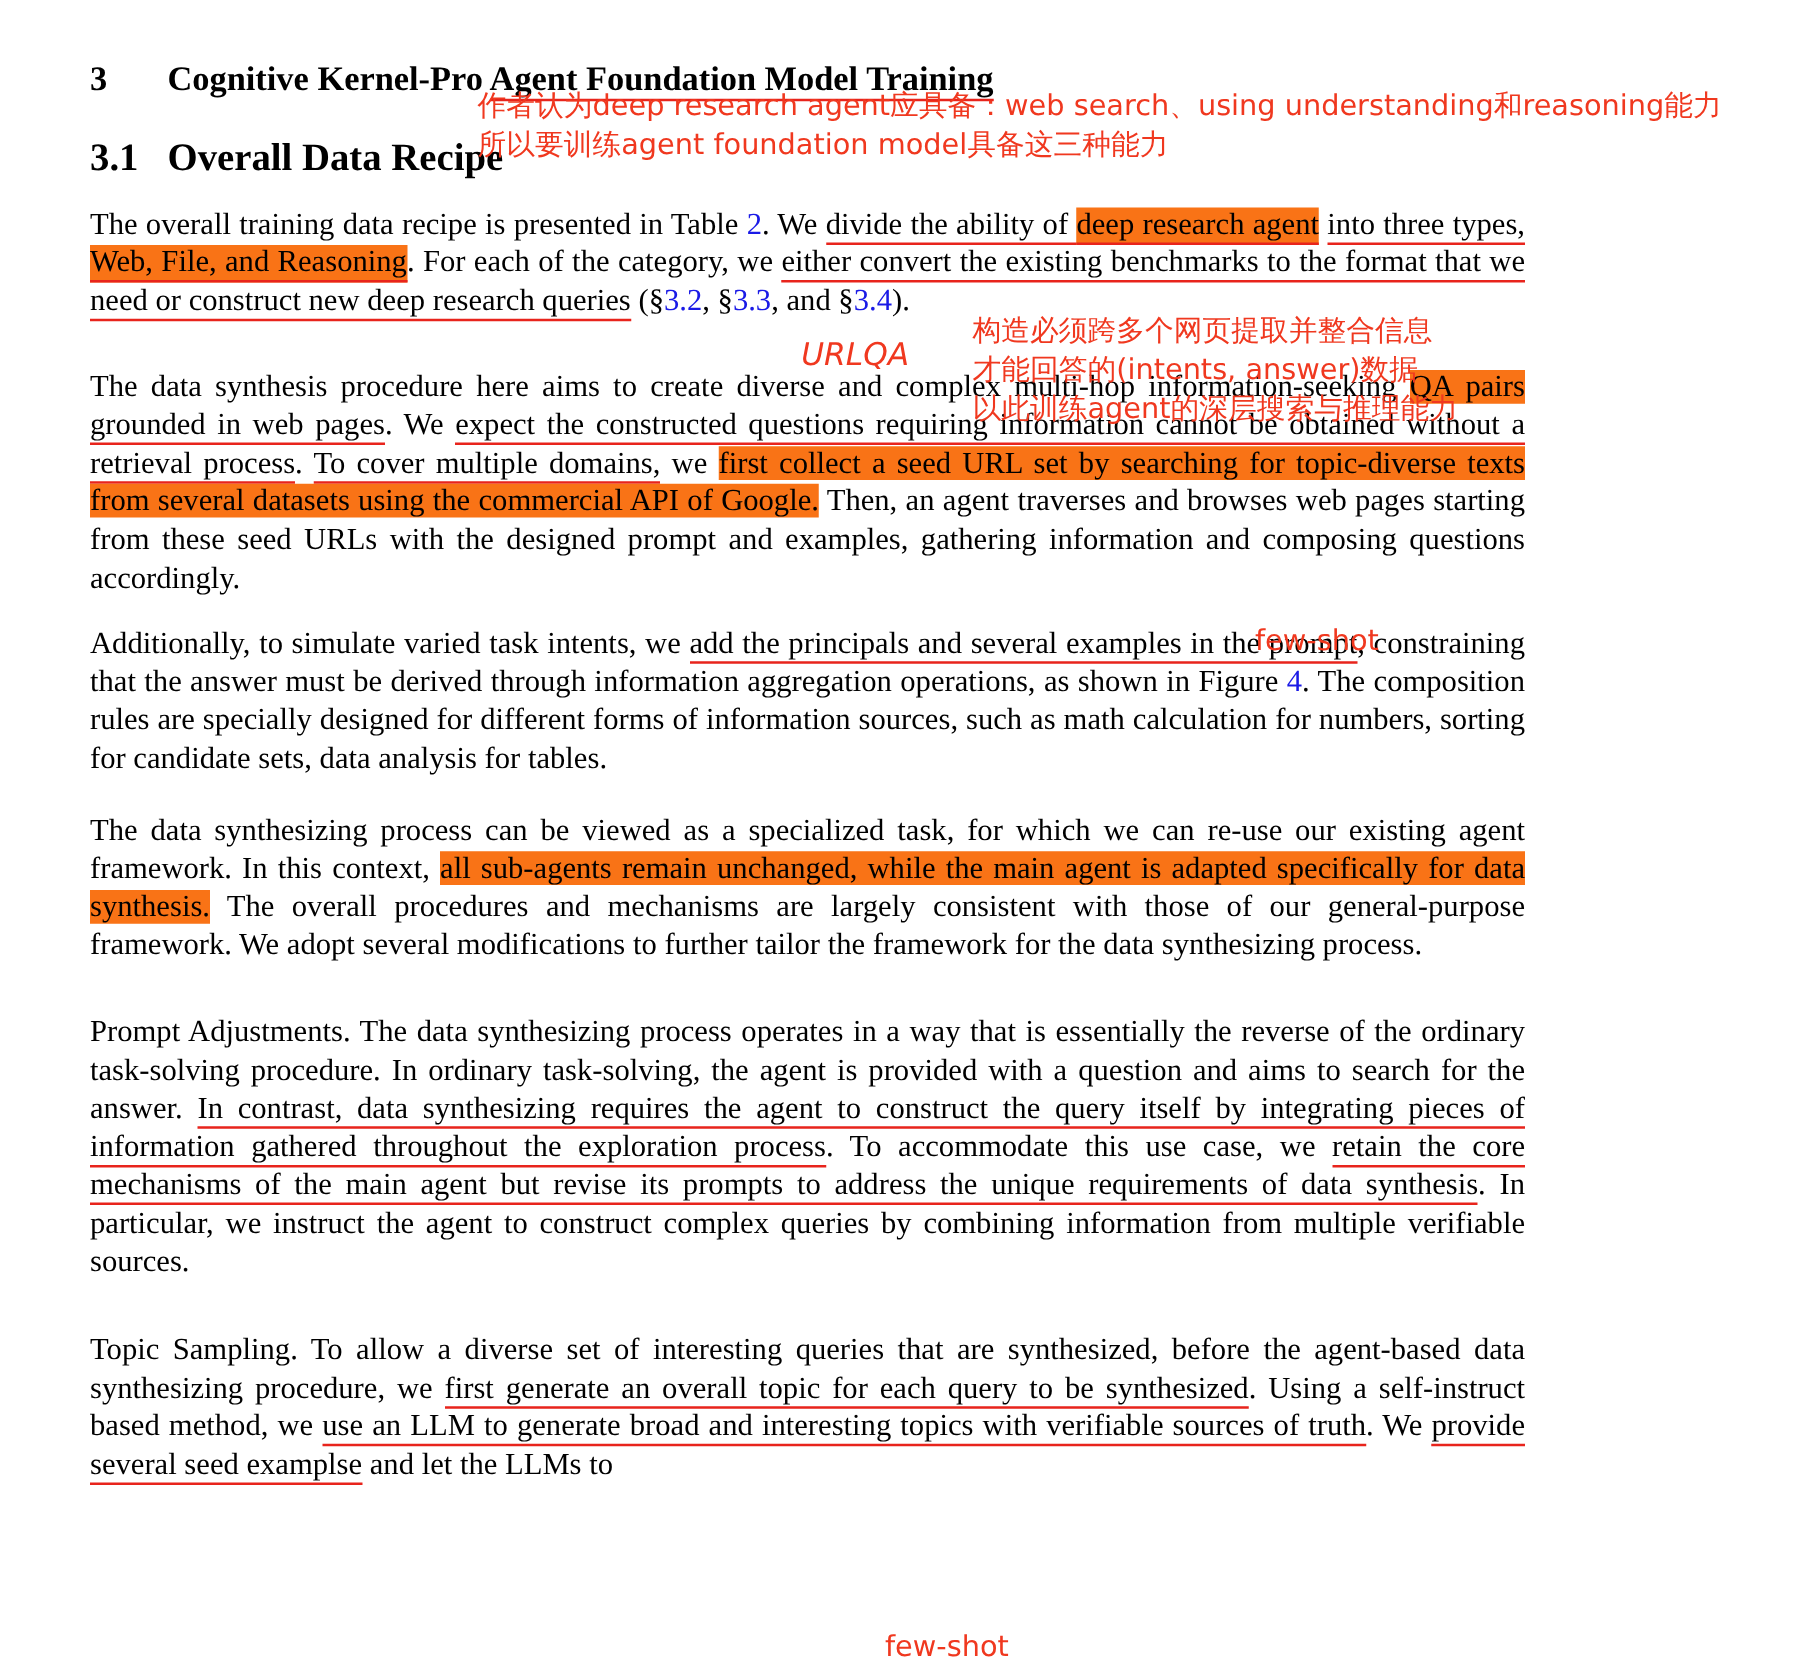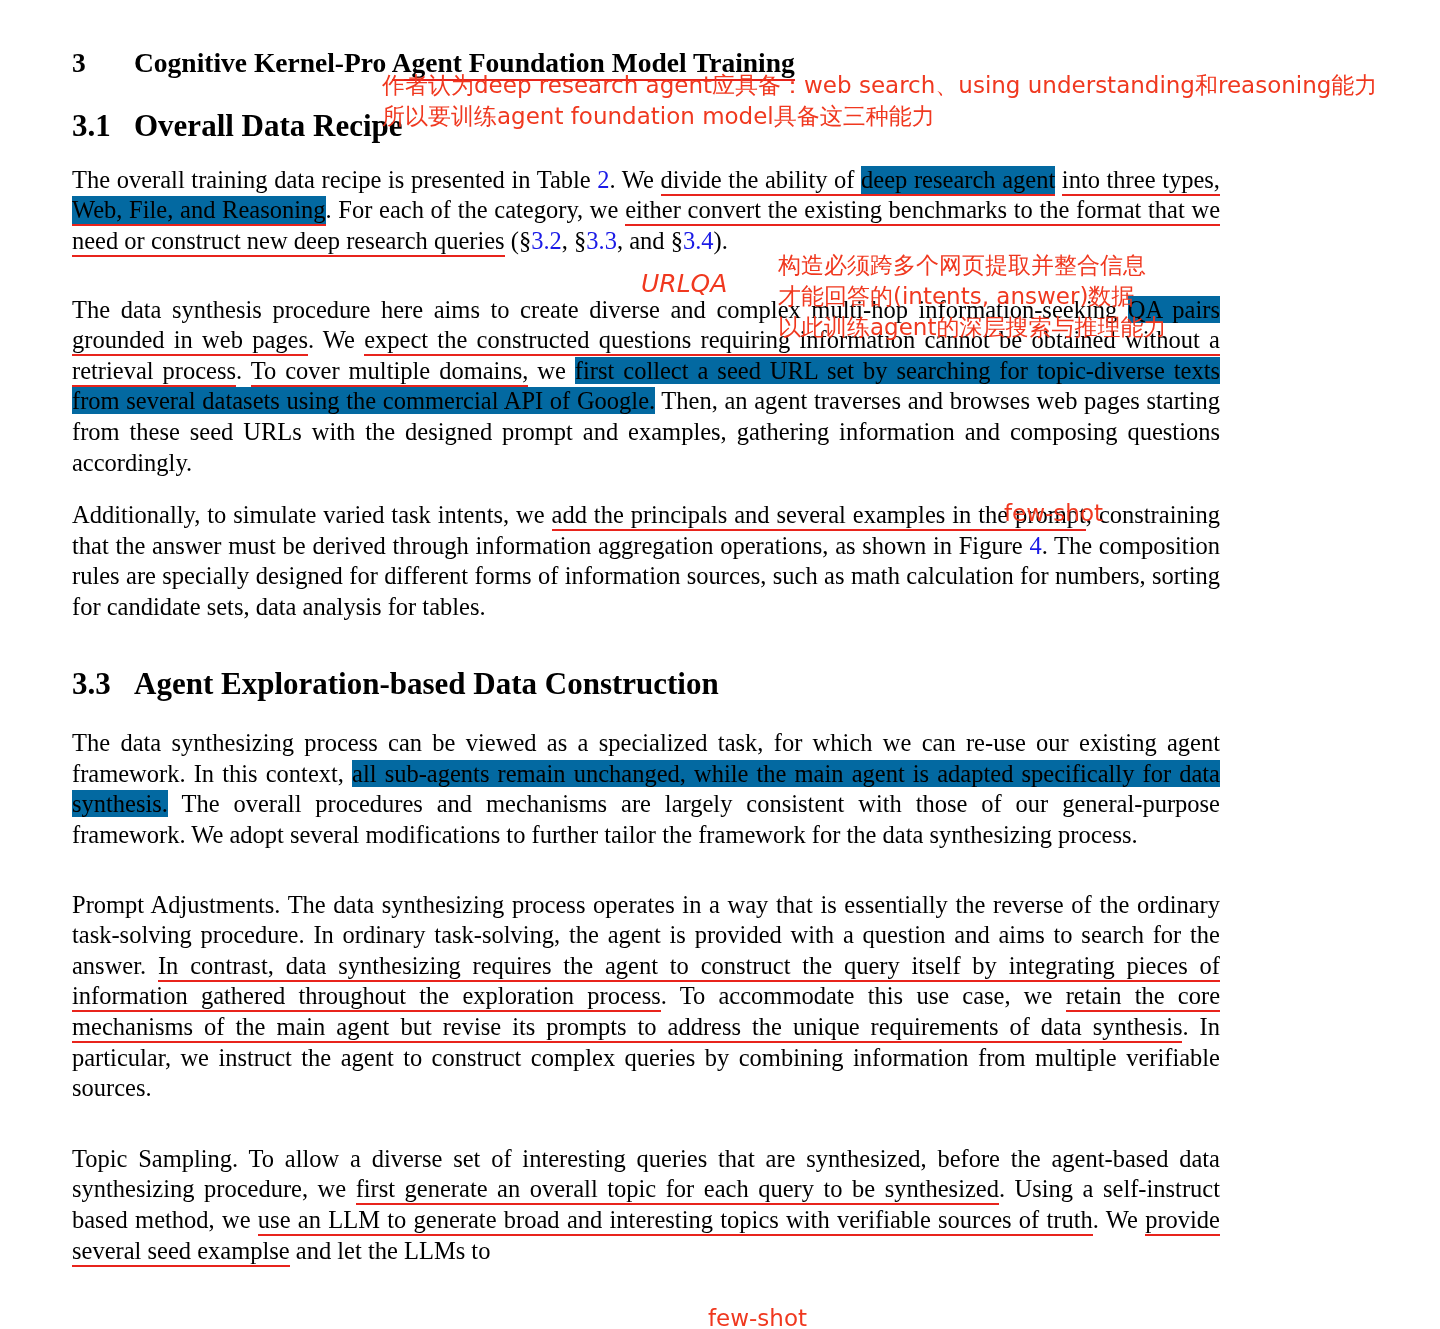--- a/index.html
+++ b/index.html
@@ -52,21 +52,21 @@
     margin: 0;
     text-align: justify;
     text-align-last: left;
     hyphens: none;
   }
 
   .runin { font-weight: normal; }
 
   
   .hl {
-    background: #0369a1;
+    background: #f97316;
     box-decoration-break: clone;
     -webkit-box-decoration-break: clone;
   }
   .ul {
     border-bottom: 2.4px solid #e8241c;
     padding-bottom: 1px;
     box-decoration-break: clone;
     -webkit-box-decoration-break: clone;
   }
   .lnk { color: #1a1ae6; }
@@ -96,21 +96,20 @@
 
   <h2 class="h-sub" style="padding-top:30px;"><span class="num">3.1</span><span>Overall Data Recipe</span></h2>
 
   <p class="body" style="margin-top:21px;"><span>The overall training data recipe is presented in Table </span><span class="lnk">2</span><span>. We </span><span class="ul">divide the ability of </span><span class="hl ul">deep research agent</span> <span class="ul">into three types, </span><span class="hl ul">Web, File, and Reasoning</span><span>. For each of the category, we </span><span class="ul">either convert the existing benchmarks to the format that we need or construct new deep research queries</span><span> (§</span><span class="lnk">3.2</span><span>, §</span><span class="lnk">3.3</span><span>, and §</span><span class="lnk">3.4</span><span>).</span></p>
 
 
   <p class="body" style="margin-top:38px;"><span>The data synthesis procedure here aims to create diverse and complex multi-hop information-seeking </span><span class="hl">QA pairs</span><span class="ul"> grounded in web pages</span><span>. We </span><span class="ul">expect the constructed questions requiring information cannot be obtained without a retrieval process</span><span>. </span><span class="ul">To cover multiple domains,</span><span> we </span><span class="hl">first collect a seed URL set by searching for topic-diverse texts from several datasets using the commercial API of Google.</span><span> Then, an agent traverses and browses web pages starting from these seed URLs with the designed prompt and examples, gathering information and composing questions accordingly.</span></p>
 
   <p class="body" style="margin-top:22px;"><span>Additionally, to simulate varied task intents, we </span><span class="ul">add the principals and several examples in the prompt</span><span>, constraining that the answer must be derived through information aggregation operations, as shown in Figure </span><span class="lnk">4</span><span>. The composition rules are specially designed for different forms of information sources, such as math calculation for numbers, sorting for candidate sets, data analysis for tables.</span></p>
 
-  <h2 class="h-sub" style="padding-top:43px;"><span class="num">3.3</span><span>Agent Exploration-based Data Construction</span></h2>
 
   <p class="body" style="margin-top:27px;"><span>The data synthesizing process can be viewed as a specialized task, for which we can re-use our existing agent framework. In this context, </span><span class="hl">all sub-agents remain unchanged, while the main agent is adapted specifically for data synthesis.</span><span>  The overall procedures and mechanisms are largely consistent with those of our general-purpose framework. We adopt several modifications to further tailor the framework for the data synthesizing process.</span></p>
 
   <p class="body" style="margin-top:39px;"><span class="runin">Prompt Adjustments.</span><span>   The data synthesizing process operates in a way that is essentially the reverse of the ordinary task-solving procedure. In ordinary task-solving, the agent is provided with a question and aims to search for the answer. </span><span class="ul">In contrast, data synthesizing requires the agent to construct the query itself by integrating pieces of information gathered throughout the exploration process</span><span>. To accommodate this use case, we </span><span class="ul">retain the core mechanisms of the main agent but revise its prompts to address the unique requirements of data synthesis</span><span>. In particular, we instruct the agent to construct complex queries by combining information from multiple verifiable sources.</span></p>
 
   <p class="body" style="margin-top:40px;"><span class="runin">Topic Sampling.</span><span>   To allow a diverse set of interesting queries that are synthesized, before the agent-based data synthesizing procedure, we </span><span class="ul">first generate an overall topic for each query to be synthesized</span><span>. Using a self-instruct based method, we </span><span class="ul">use an LLM to generate broad and interesting topics with verifiable sources of truth</span><span>.  We </span><span class="ul">provide several seed examplse</span><span> and let the LLMs to</span></p>
 
 </div>
 
 <div class="anno" id="anno-abilities">作者认为deep research agent应具备：web search、using understanding和reasoning能力

